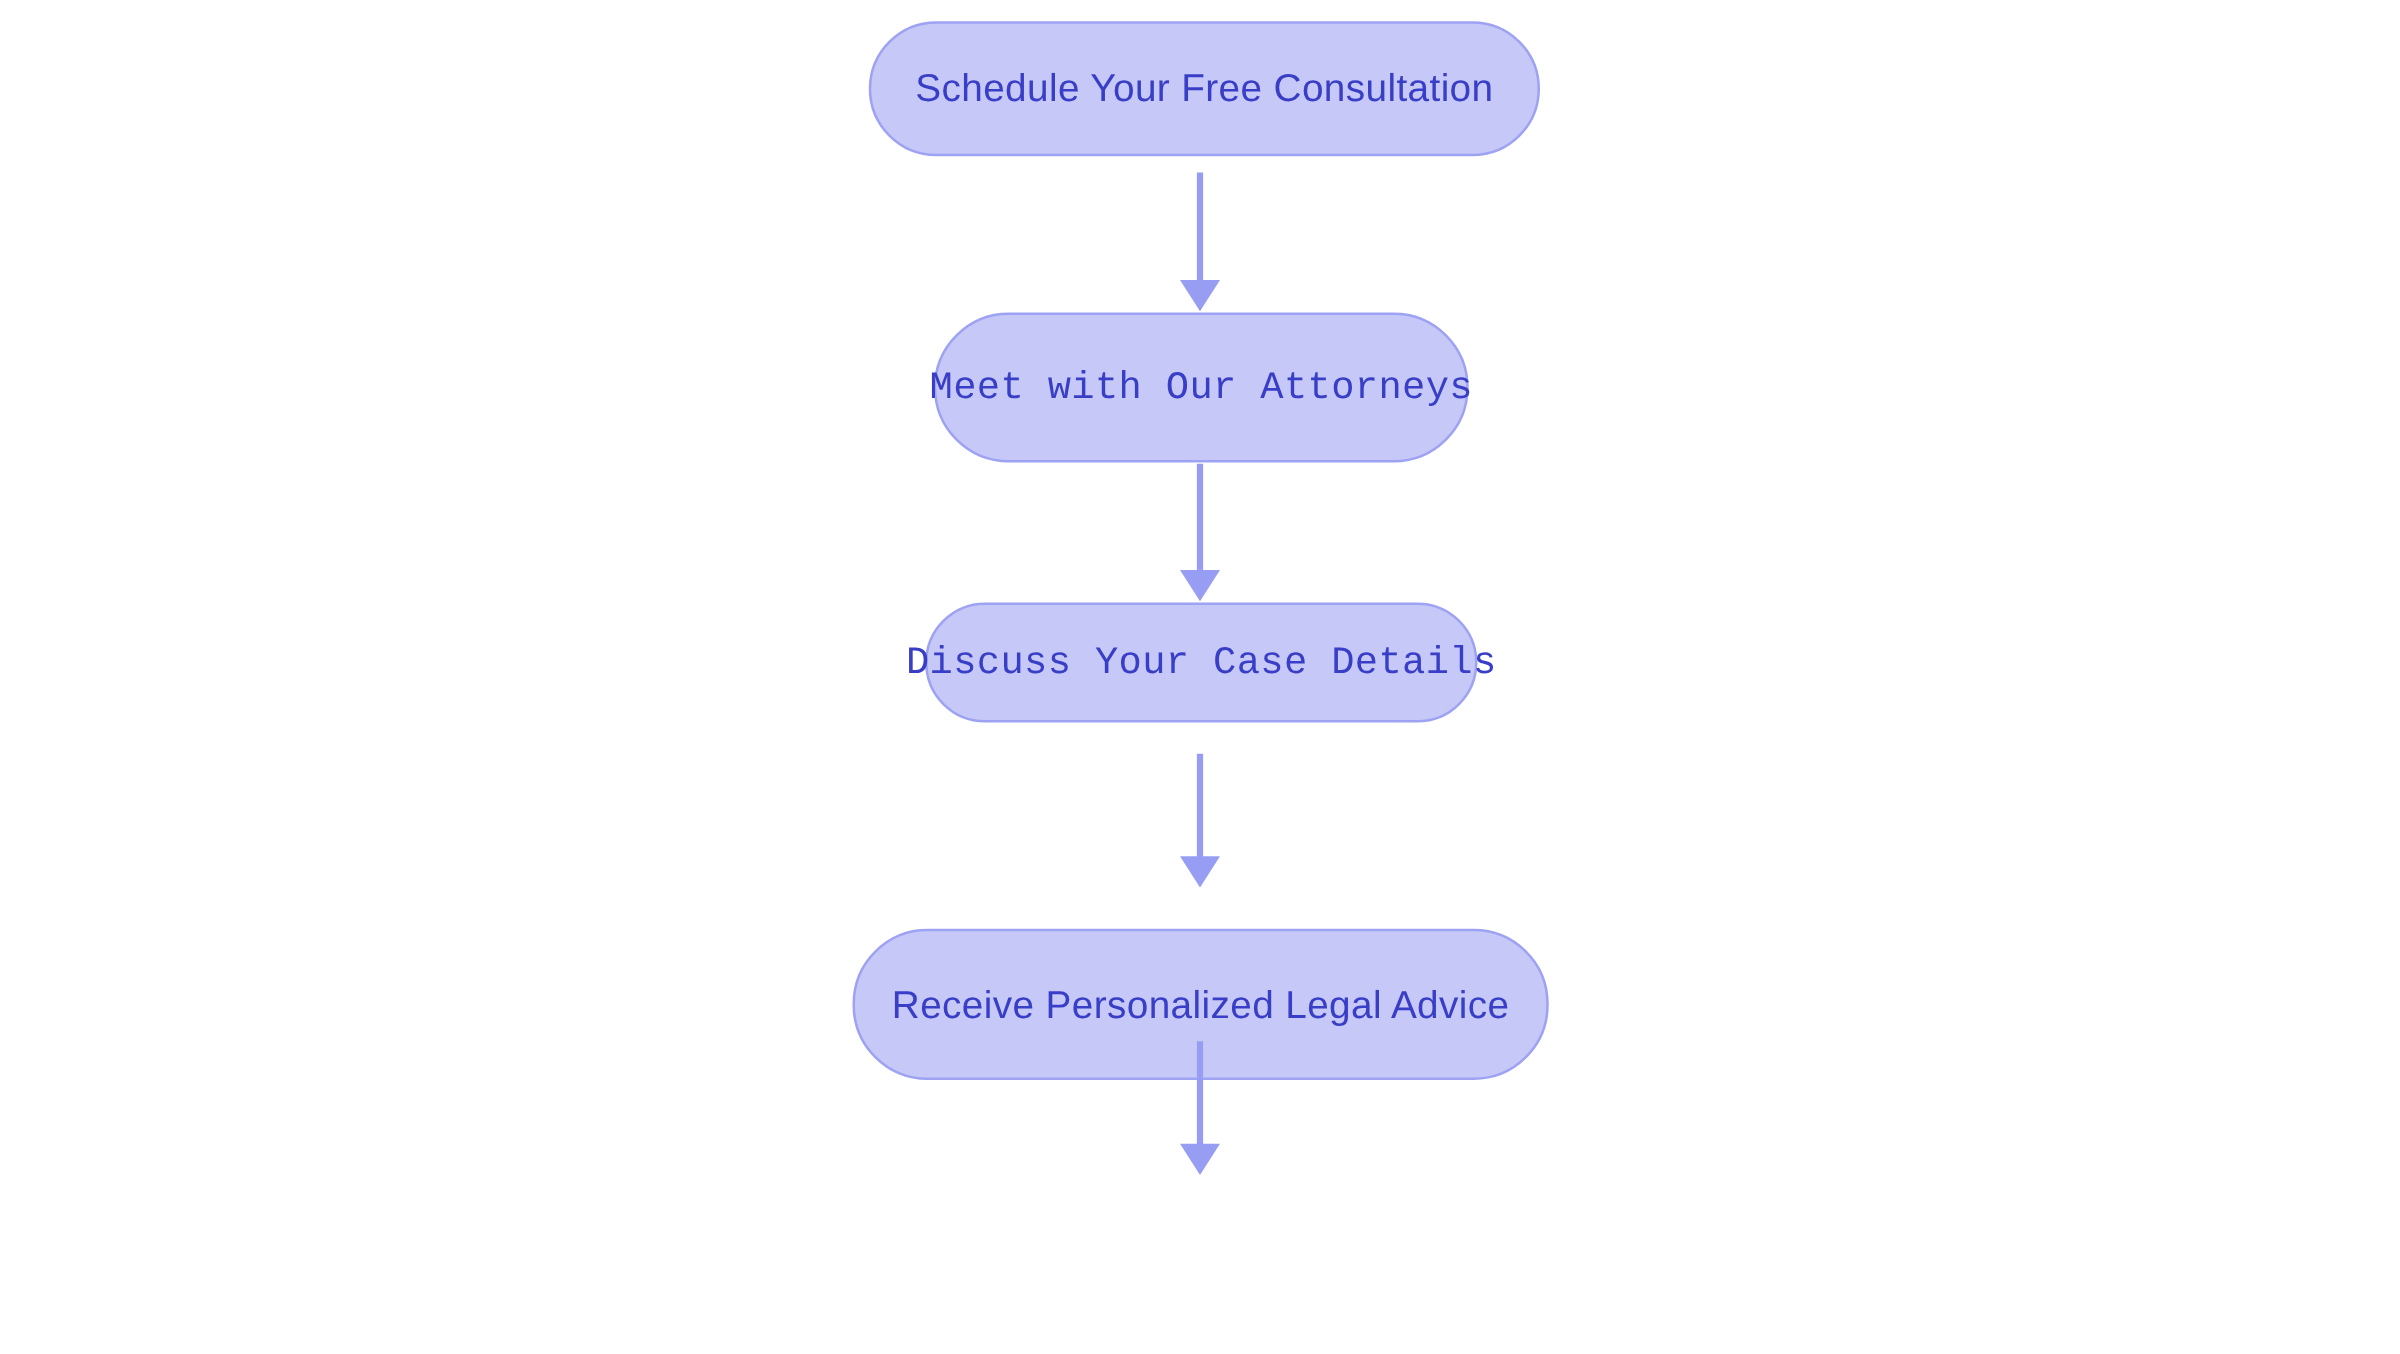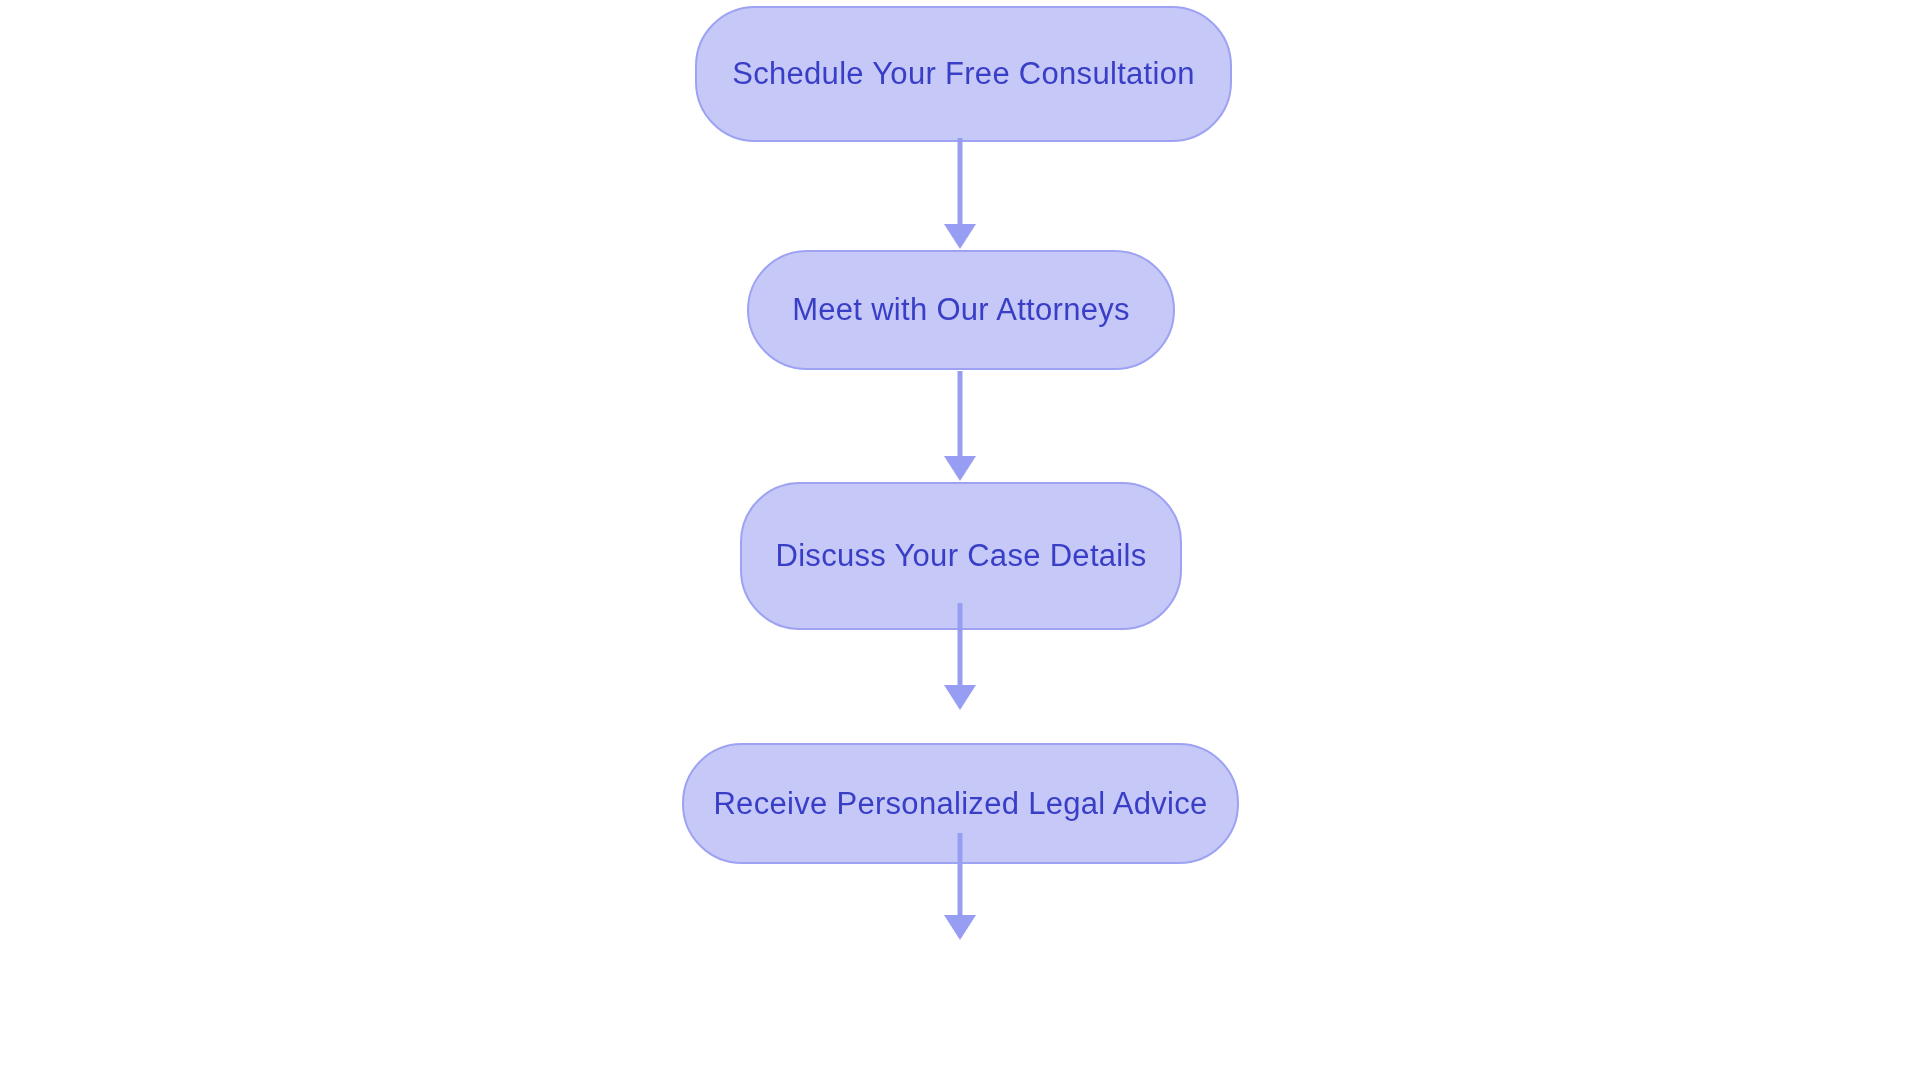--- a/index.html
+++ b/index.html
@@ -53,27 +53,27 @@
     height: 0;
     border-left: 16px solid transparent;
     border-right: 16px solid transparent;
     border-top: 25px solid var(--arrow, #989df4);
   }
 </style>
 </head>
 <body>
 
 <div class="canvas" id="canvas">
-    <div class="node" style="left: 695px; top: 6px; width: 537px; height: 136px;">
+    <div class="node" style="left: 695px; top: 17px; width: 537px; height: 108px;">
     <span class="node-label">Schedule Your Free Consultation</span>
   </div>
-    <div class="node" style="left: 747px; top: 250px; width: 428px; height: 120px;">
+    <div class="node" style="left: 747px; top: 250px; width: 428px; height: 120px; font-family: Liberation Mono, monospace;">
     <span class="node-label">Meet with Our Attorneys</span>
   </div>
-    <div class="node" style="left: 740px; top: 482px; width: 442px; height: 148px;">
+    <div class="node" style="left: 740px; top: 482px; width: 442px; height: 96px; font-family: Liberation Mono, monospace;">
     <span class="node-label">Discuss Your Case Details</span>
   </div>
     <div class="node" style="left: 682px; top: 743px; width: 557px; height: 121px;">
     <span class="node-label">Receive Personalized Legal Advice</span>
   </div>
     <div class="arrow" style="left: 944px; top: 138px; width: 32px; height: 111px;">
     <div class="arrow-line" style="height: 88px;"></div>
     <div class="arrow-head"></div>
   </div>
     <div class="arrow" style="left: 944px; top: 371px; width: 32px; height: 110px;">

